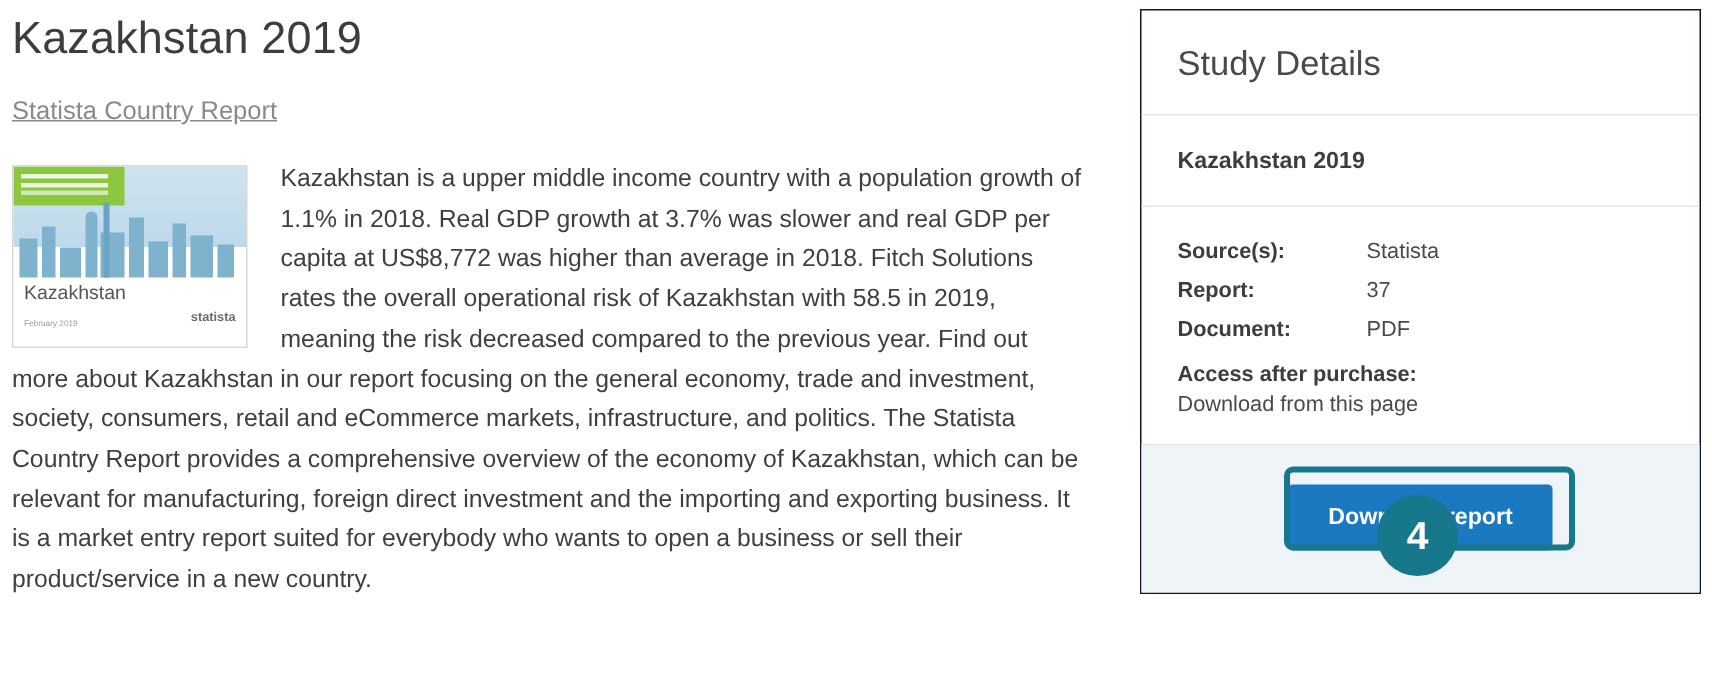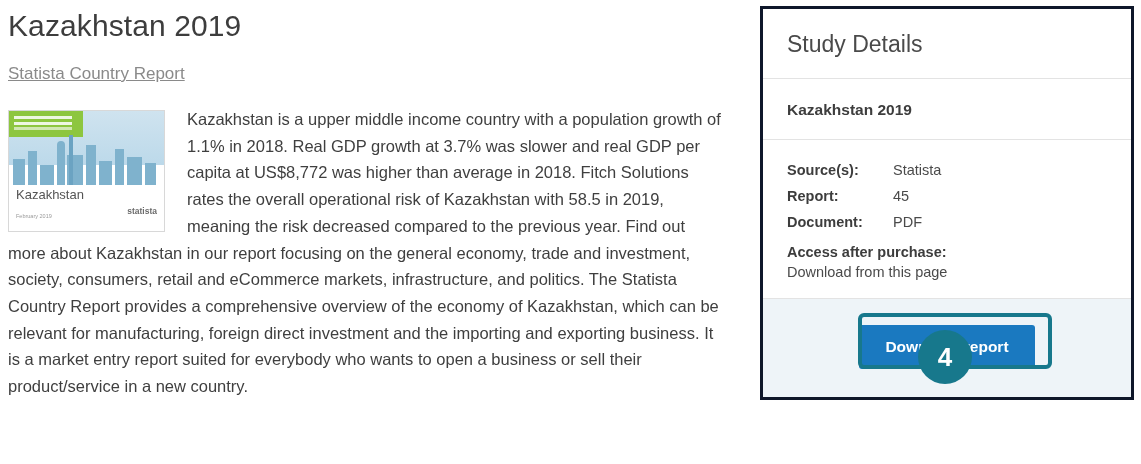--- a/index.html
+++ b/index.html
@@ -105,21 +105,21 @@
     color: #6b6b6b;
     font-weight: 700;
   }
 
   
   .study-panel {
     position: absolute;
     left: 760px;
     top: 6px;
     width: 374px;
-    border: 3px solid #0f172a;
+    border: 1px solid #0f172a;
     background: #ffffff;
     box-sizing: border-box;
   }
   .panel-header {
     padding: 22px 24px 20px 24px;
     border-bottom: 1px solid #e3e3e3;
   }
   .panel-header-title {
     font-size: 23px;
     color: #4a4a4a;
@@ -133,20 +133,21 @@
     color: #3d3d3d;
   }
   .panel-meta {
     padding: 22px 24px 18px 24px;
     border-bottom: 1px solid #e3e3e3;
   }
   .meta-row {
     display: flex;
     font-size: 14.5px;
     margin-bottom: 10px;
+    gap: 20px;
   }
   .meta-label {
     width: 106px;
     font-weight: 700;
     color: #3d3d3d;
   }
   .meta-value {
     color: #4a4a4a;
   }
   .access-block {
@@ -249,21 +250,21 @@
 
     <div class="panel-subhead">Kazakhstan 2019</div>
 
     <div class="panel-meta">
       <div class="meta-row">
         <div class="meta-label">Source(s):</div>
         <div class="meta-value">Statista</div>
       </div>
       <div class="meta-row">
         <div class="meta-label">Report:</div>
-        <div class="meta-value">45</div>
+        <div class="meta-value">37</div>
       </div>
       <div class="meta-row">
         <div class="meta-label">Document:</div>
         <div class="meta-value">PDF</div>
       </div>
 
       <div class="access-block">
         <div class="access-title">Access after purchase:</div>
         <div class="access-text">Download from this page</div>
       </div>

